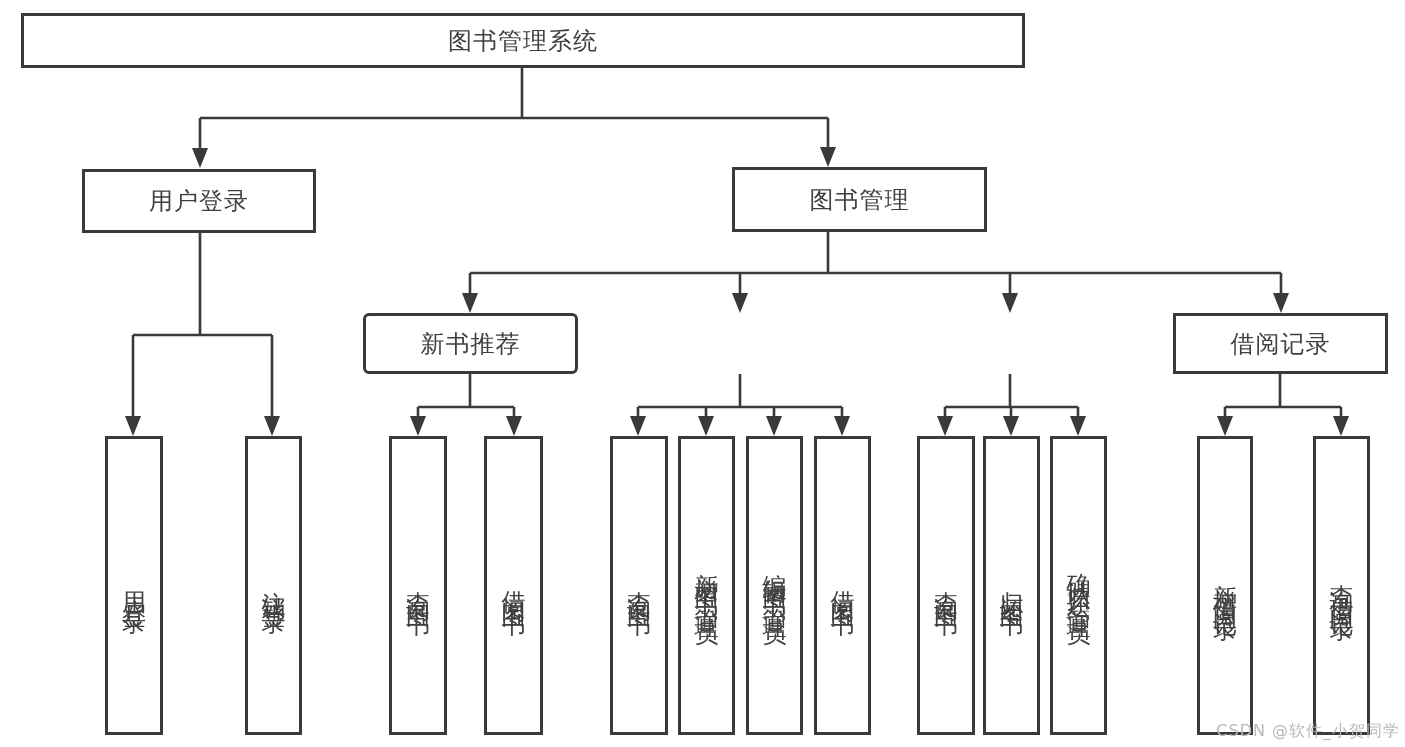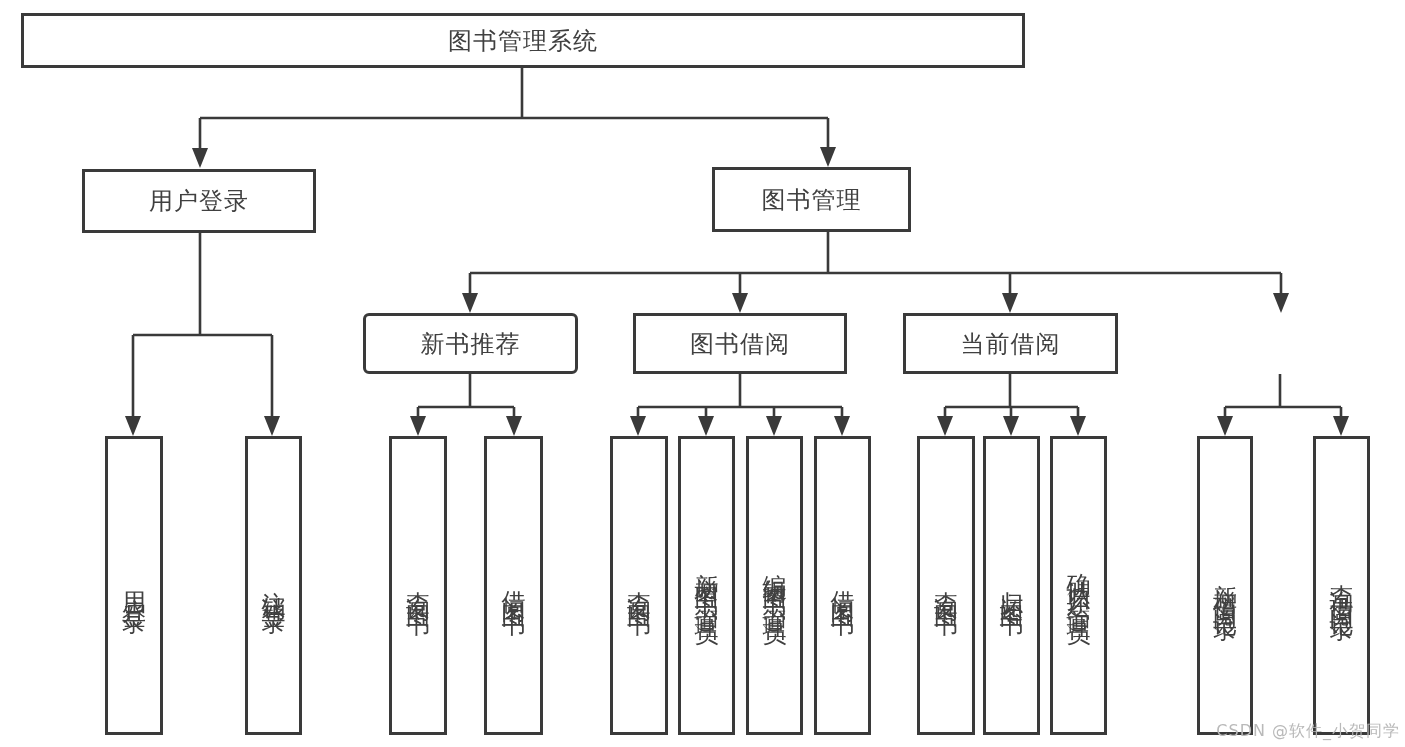--- a/index.html
+++ b/index.html
@@ -111,32 +111,29 @@
     </g>
   </svg>
 
   <div class="node" style="left:21px; top:13px; width:1004px; height:55px;">
     <span>图书管理系统</span>
   </div>
 
   <div class="node" style="left:82px; top:169px; width:234px; height:64px;">
     <span>用户登录</span>
   </div>
-  <div class="node" style="left:712px; top:167px; width:199px; height:65px;">
+  <div class="node" style="left:732px; top:167px; width:255px; height:65px;">
     <span>图书管理</span>
   </div>
 
   <div class="node" style="left:363px; top:313px; width:215px; height:61px;border-radius:6px;">
     <span>新书推荐</span>
   </div>
-  <div class="node" style="left:633px; top:313px; width:214px; height:61px;">
-    <span>图书借阅</span>
-  </div>
-  <div class="node" style="left:903px; top:313px; width:215px; height:61px;">
-    <span>当前借阅</span>
+  <div class="node" style="left:1173px; top:313px; width:215px; height:61px;">
+    <span>借阅记录</span>
   </div>
 
   <div class="node leaf" style="left:105px; width:58px;">
     <span class="vtext">用户登录</span>
   </div>
   <div class="node leaf" style="left:245px; width:57px;">
     <span class="vtext">注销登录</span>
   </div>
 
   <div class="node leaf" style="left:389px; width:58px;">

